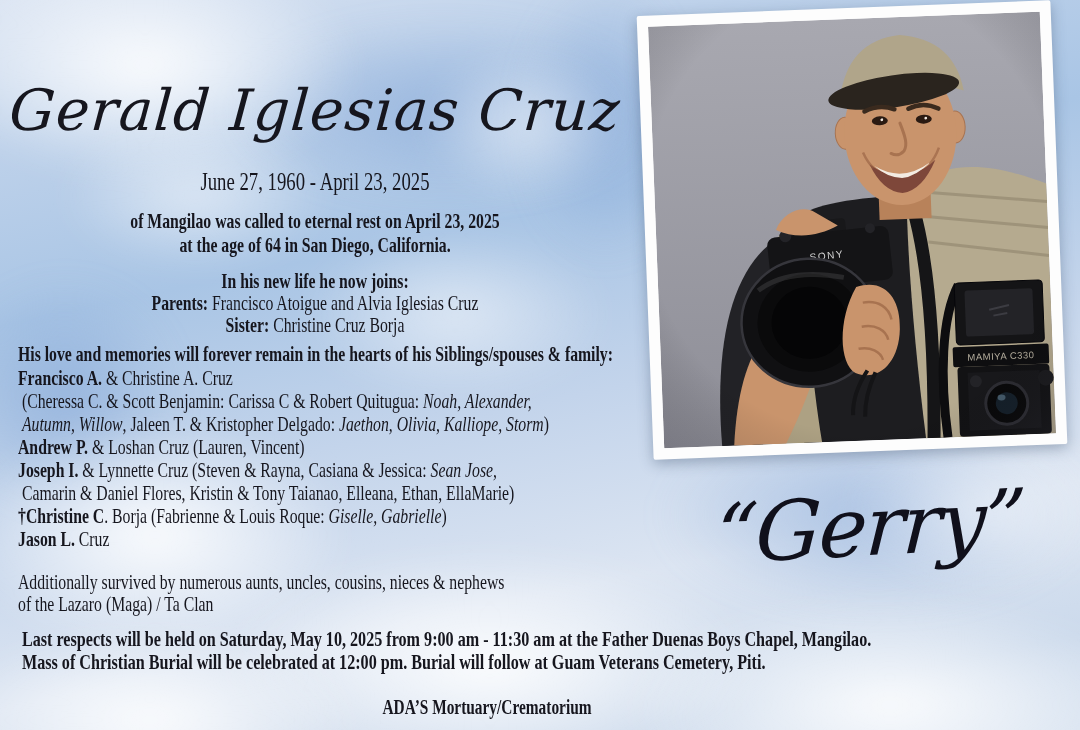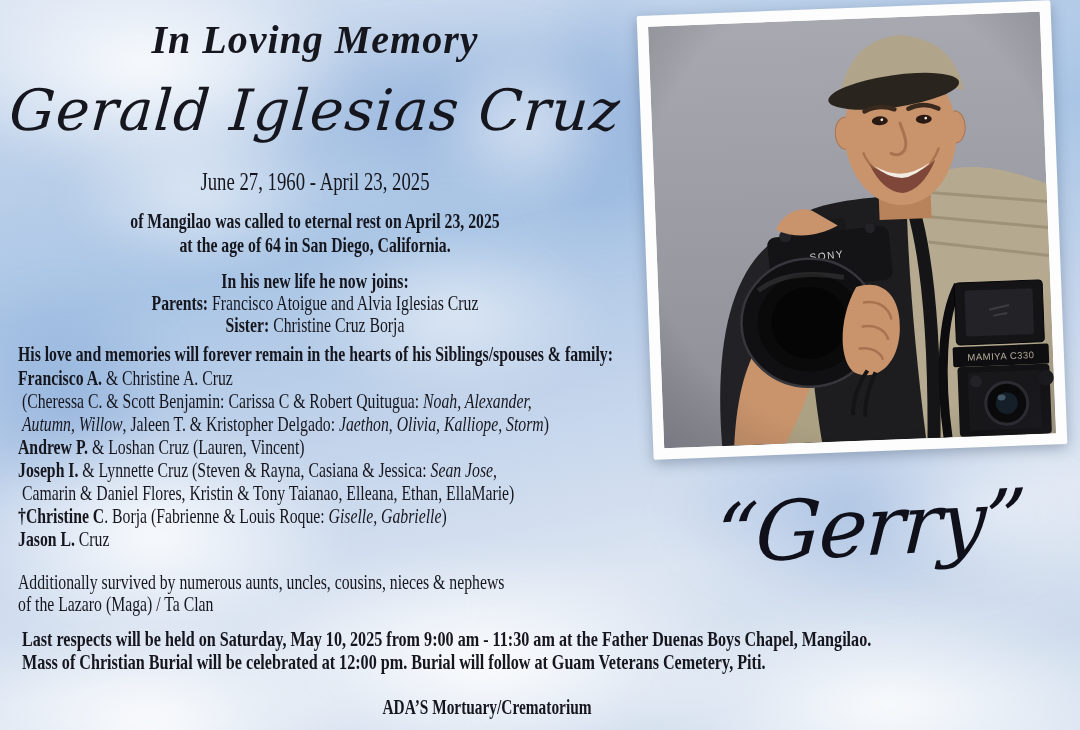--- a/index.html
+++ b/index.html
@@ -61,21 +61,20 @@
   <div class="blob cloud" style="left:-70px;top:-50px;width:430px;height:230px;"></div>
   <div class="blob cloud faint" style="left:60px;top:120px;width:270px;height:150px;"></div>
   <div class="blob cloud faint" style="left:300px;top:230px;width:310px;height:170px;"></div>
   <div class="blob cloud" style="left:-40px;top:420px;width:390px;height:230px;"></div>
   <div class="blob cloud" style="left:220px;top:550px;width:540px;height:230px;"></div>
   <div class="blob cloud" style="left:620px;top:600px;width:540px;height:210px;"></div>
   <div class="blob cloud faint" style="left:840px;top:430px;width:310px;height:160px;"></div>
   <div class="blob cloud" style="left:-60px;top:630px;width:420px;height:180px;"></div>
   <div class="blob cloud faint" style="left:420px;top:50px;width:210px;height:150px;"></div>
 
-  <div class="memory">In Loving Memory</div>
   <div class="name">Gerald Iglesias Cruz</div>
 
   <div class="cx">
     <div class="dates">June 27, 1960 - April 23, 2025</div>
 
     <div class="intro">
       <div>of Mangilao was called to eternal rest on April 23, 2025</div>
       <div>at the age of 64 in San Diego, California.</div>
     </div>
 

